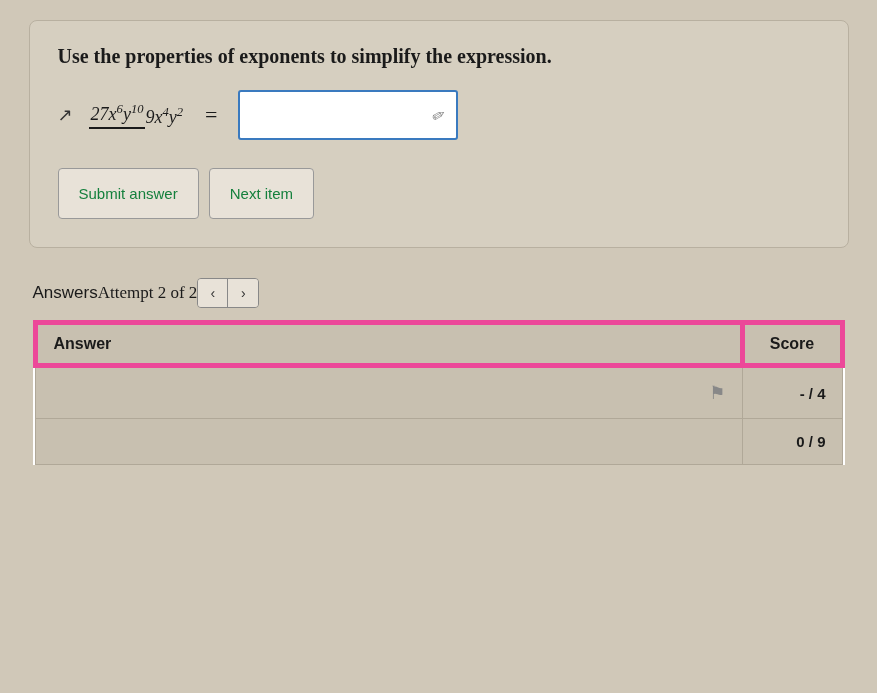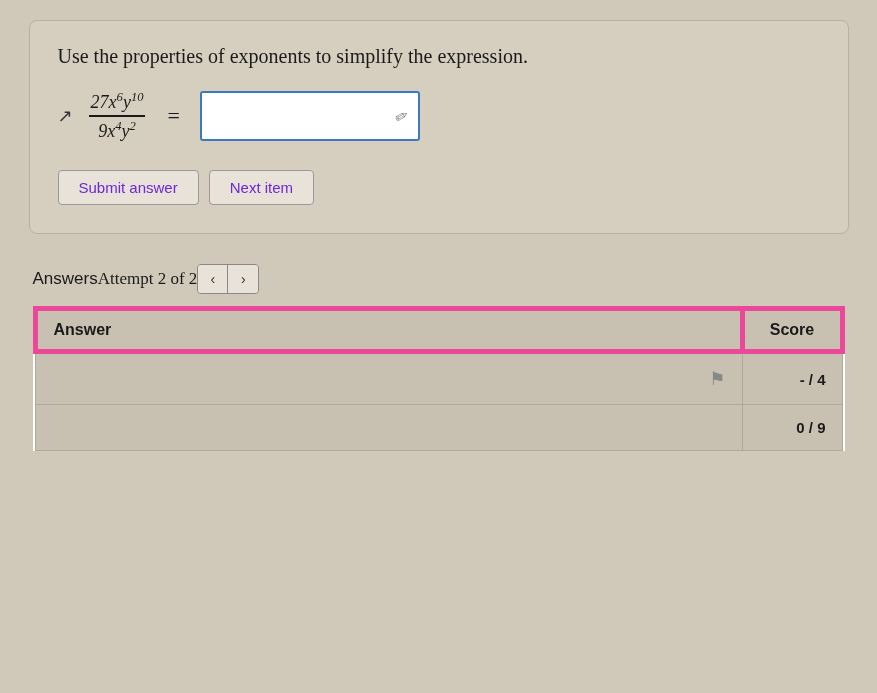--- a/index.html
+++ b/index.html
@@ -24,42 +24,42 @@
     .question-card {
       background: #d6cfc0;
       border: 1px solid #b8b0a0;
       border-radius: 8px;
       padding: 24px 28px 28px 28px;
       margin-bottom: 30px;
     }
 
     .question-title {
       font-size: 20px;
-      font-weight: normal;
+      font-weight: bold;
       color: #1a1a1a;
       margin-bottom: 22px;
       font-family: Georgia, serif;
     }
 
     .expression-row {
       display: flex;
       align-items: center;
       margin-bottom: 28px;
       gap: 12px;
     }
 
     .cursor-icon {
       font-size: 18px;
       color: #333;
       margin-right: 4px;
     }
 
     .fraction {
       display: inline-flex;
-      flex-direction: column;
+      flex-direction: row;
       align-items: center;
       font-size: 18px;
       font-style: italic;
       color: #1a1a1a;
       margin-right: 10px;
     }
 
     .fraction-num {
       border-bottom: 2px solid #1a1a1a;
       padding-bottom: 2px;
@@ -97,28 +97,28 @@
       transform: rotate(-30deg);
       display: inline-block;
     }
 
     .button-row {
       display: flex;
       gap: 10px;
     }
 
     .btn {
-      padding: 8px 20px;
+      padding: 16px 20px;
       font-size: 15px;
       font-family: Arial, sans-serif;
       border: 1px solid #999;
       background: #e8e2d8;
       border-radius: 4px;
       cursor: pointer;
-      color: #6d28d9;
+      color: #15803d;
     }
 
     
     .answers-section {
       padding: 0 4px;
     }
 
     .answers-header-row {
       display: flex;
       align-items: center;

